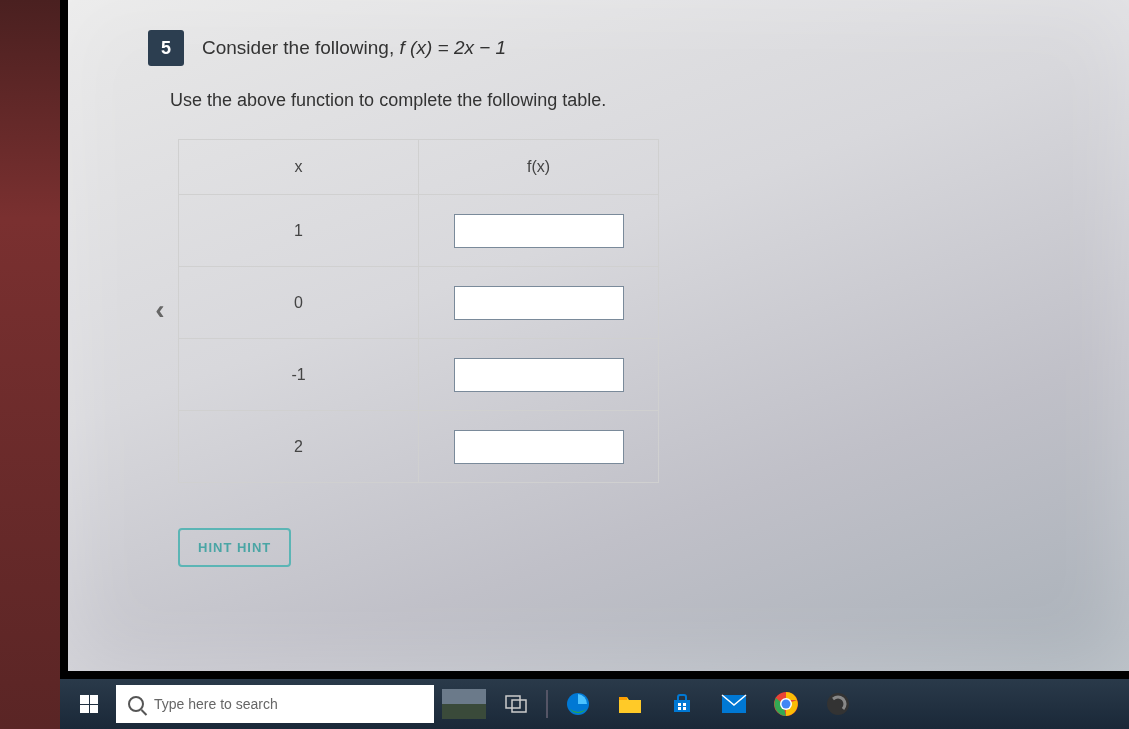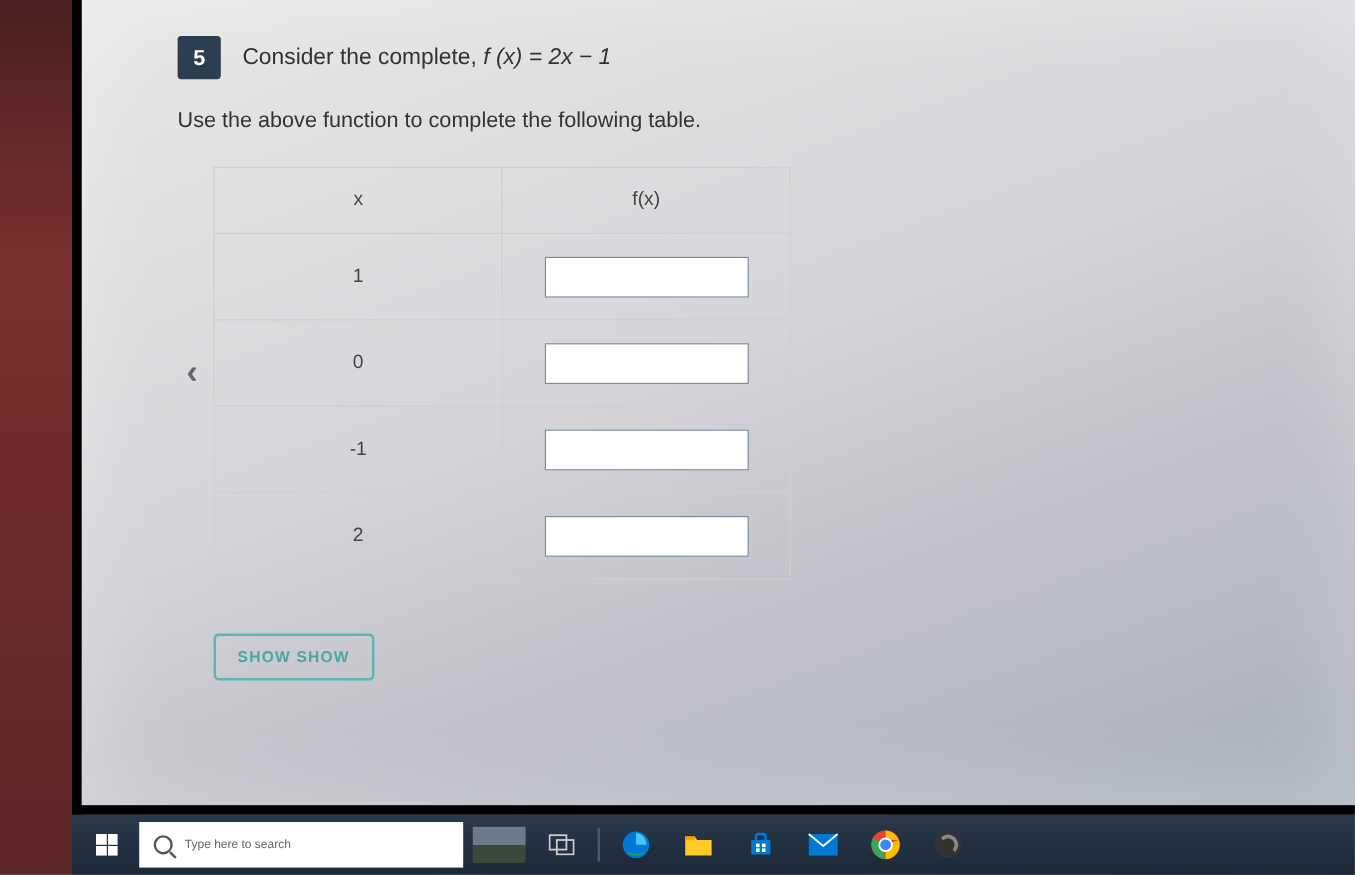--- a/index.html
+++ b/index.html
@@ -54,20 +54,21 @@
     
     .math-expr {
       font-style: italic;
       font-family: Liberation Sans, sans-serif;
     }
     
     .instruction {
       font-size: 18px;
       color: #333;
       margin-bottom: 28px;
+      margin-left: 22px;
     }
     
     .table-container {
       margin-left: 30px;
     }
     
     table {
       border-collapse: collapse;
     }
     
@@ -155,27 +156,27 @@
       grid-template-rows: 1fr 1fr;
       gap: 1px;
       width: 18px;
       height: 18px;
     }
     .windows-logo span { background: #fff; }
     
     .search-box {
       background: #fff;
       height: 38px;
-      width: 270px;
+      width: 318px;
       display: flex;
       align-items: center;
       padding: 0 12px;
       gap: 10px;
       color: #666;
-      font-size: 10px;
+      font-size: 14px;
     }
     
     .search-icon-glyph {
       width: 16px;
       height: 16px;
       border: 2px solid #555;
       border-radius: 50%;
       position: relative;
     }
     .search-icon-glyph::after {
@@ -227,21 +228,21 @@
     <span>‹</span>
   </div>
 
   <div class="content-area">
     
     <div class="question-header">
       <div class="question-number">
         <span>5</span>
       </div>
       <div class="question-text">
-        <span>Consider the complete, </span>
+        <span>Consider the following, </span>
         <span class="math-expr">f (x)</span>
         <span class="math-expr"> = </span>
         <span class="math-expr">2x − 1</span>
       </div>
     </div>
 
     <div class="instruction">Use the above function to complete the following table.</div>
 
     <div class="table-container">
       <table>
@@ -265,21 +266,21 @@
             <td><input type="text" class="answer-input" value="" style=""></td>
           </tr>
           <tr>
             <td>2</td>
             <td><input type="text" class="answer-input" value="" style=""></td>
           </tr>
         </tbody>
       </table>
     </div>
 
-    <button class="show-hint-btn">SHOW SHOW</button>
+    <button class="show-hint-btn">HINT HINT</button>
 
   </div>
 </div>
 
 <div class="taskbar">
   <div class="start-btn">
     <div class="windows-logo">
       <span></span>
         <span></span>
         <span></span>

